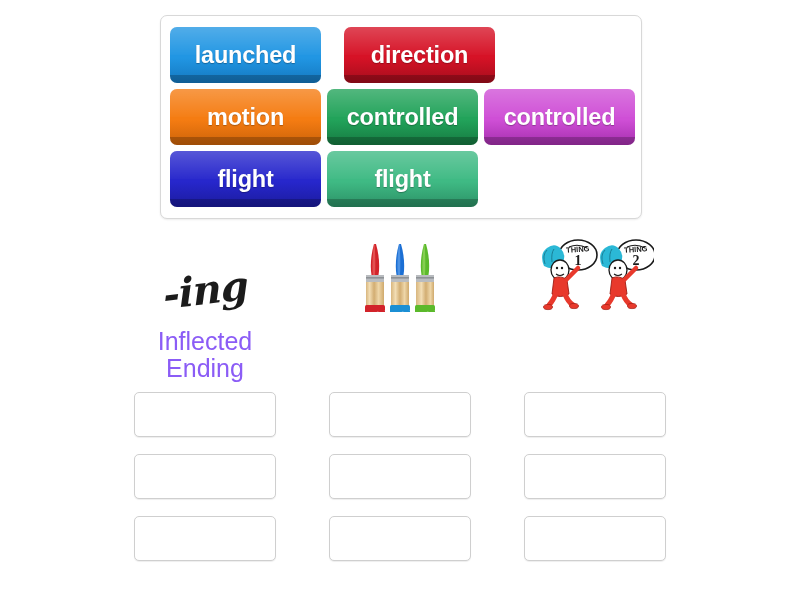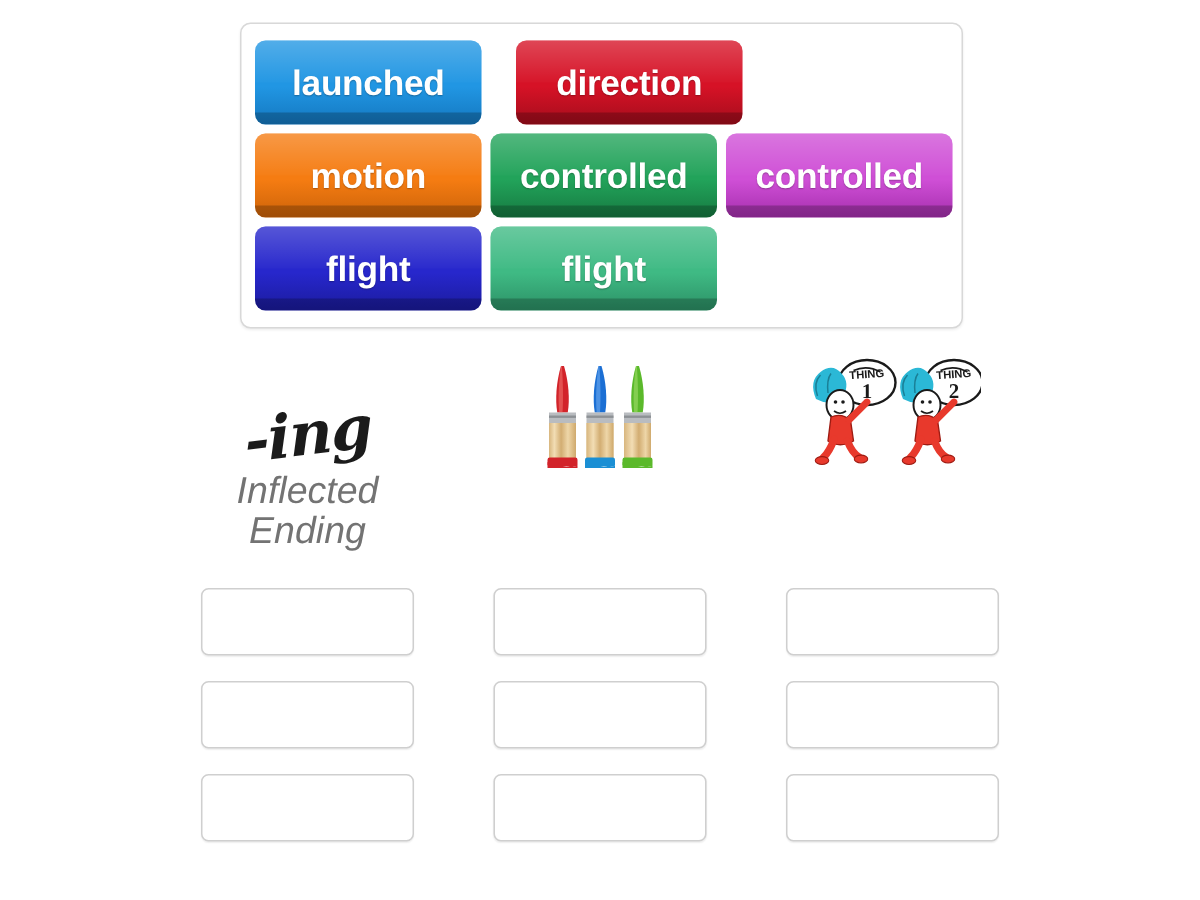--- a/index.html
+++ b/index.html
@@ -97,27 +97,26 @@
   #col-1 { left: 290px; }
   #col-2 { left: 485px; }
 
   .cat-icon {
     height: 76px;
     display: flex;
     align-items: flex-end;
     justify-content: center;
   }
   .cat-title {
-    margin-top: 0;
-    color: #737373;
+    margin-top: 14px;
+    color: #8b5cf6;
     font-family: "Liberation Sans", sans-serif;
     font-weight: normal;
     line-height: 1.06;
     white-space: pre-line;
-    font-style: italic;
   }
   .cat-title.small { font-size: 25px; }
   .cat-title.large { font-size: 33px; }
 
   
   .ing-text {
     font-family: "DejaVu Serif", serif;
     font-size: 40px;
     font-weight: bold;
     font-style: italic;

